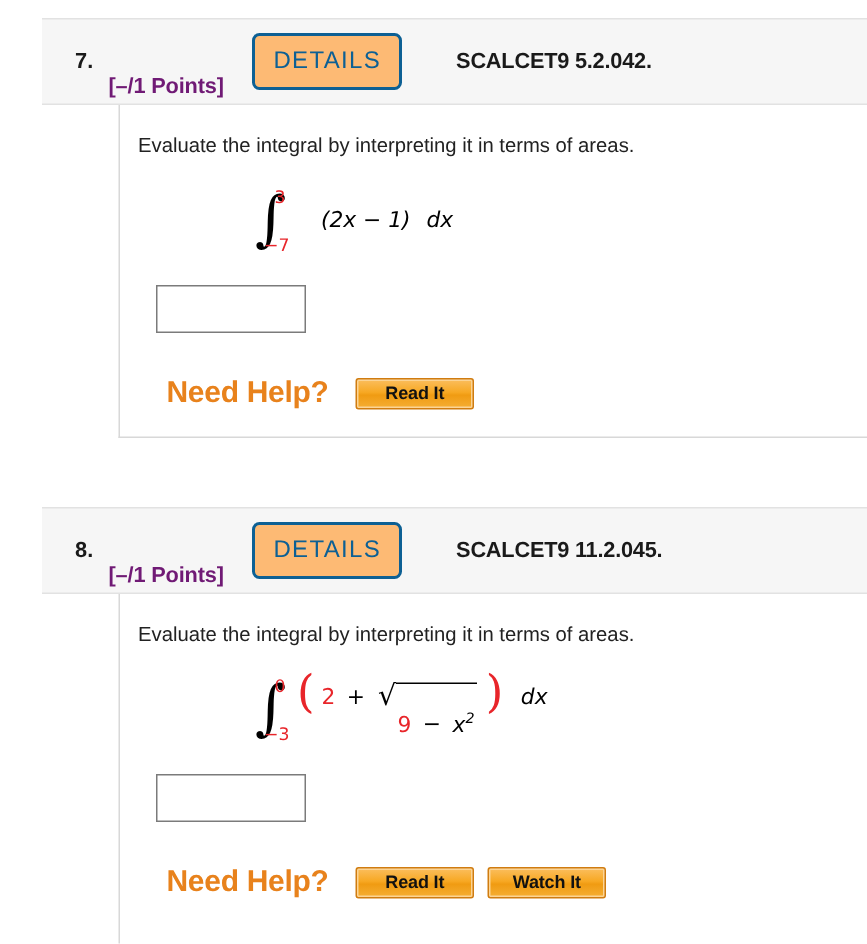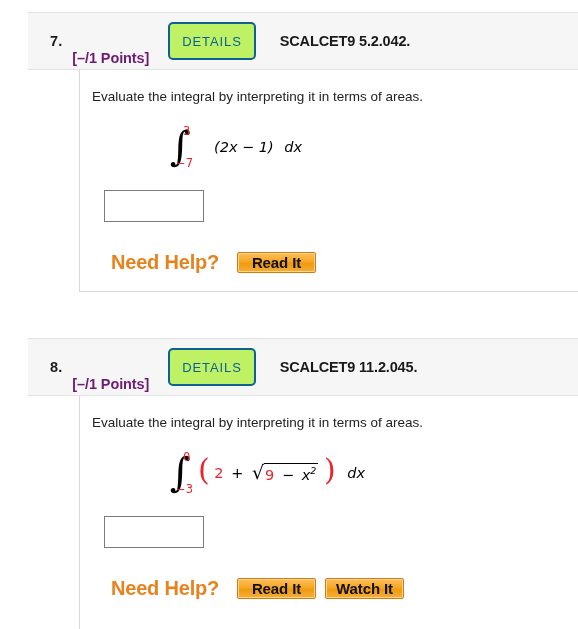--- a/index.html
+++ b/index.html
@@ -54,36 +54,36 @@
     margin-left: 10px;
     letter-spacing: -.1px;
     margin-top: 34px;
   }
 
   .details-btn {
     margin-left: 19px;
     box-sizing: border-box;
     min-width: 86px;
     height: 38px;
-    background: #bef264;
+    background: #fdba74;
     border: 2px solid #0d6094;
     border-radius: 5px;
     color: #0d6094;
-    font-size: 13px;
+    font-size: 16px;
     font-family: "Liberation Sans", sans-serif;
     letter-spacing: .9px;
     display: flex;
     align-items: center;
     justify-content: center;
     padding: 0 12px;
     cursor: pointer;
   }
 
   .q-code {
-    margin-left: 24px;
+    margin-left: 36px;
     font-size: 14.5px;
     font-weight: bold;
     color: #1a1a1a;
     letter-spacing: -.15px;
   }
 
   
   .q-body {
     box-sizing: border-box;
     margin-left: 51px;       
@@ -178,21 +178,21 @@
     font-family: "DejaVu Sans", sans-serif;
     font-size: 19px;
     font-style: normal;
     line-height: 1;
     position: relative;
     top: 1px;
     color: #000000;
   }
   .radical .radicand {
     border-top: 1.3px solid #000000;
-    padding: 1px 2px 0 1px;
+    padding: 18px 2px 0 1px;
     margin-top: 1px;
   }
   .sup {
     font-size: 9.5px;
     vertical-align: super;
     font-style: italic;
   }
 
   
   .answer-box {
@@ -227,21 +227,21 @@
     margin-left: 18px;
     width: 79px;
     height: 21px;
     border: 1px solid #d07c10;
     background: linear-gradient(to bottom, #fbbe5e 0%, #f7a823 45%, #f09b12 55%, #f5ae34 100%);
     box-shadow: inset 0 0 0 1px #fcd494;
     border-radius: 2px;
     display: flex;
     align-items: center;
     justify-content: center;
-    font-size: 15px;
+    font-size: 12px;
     font-weight: bold;
     color: #111111;
     font-family: "Liberation Sans", sans-serif;
     cursor: pointer;
     letter-spacing: -.1px;
   }
   .help-btn + .help-btn { margin-left: 9px; text-align: center; }
 </style>
 </head>
 <body>

